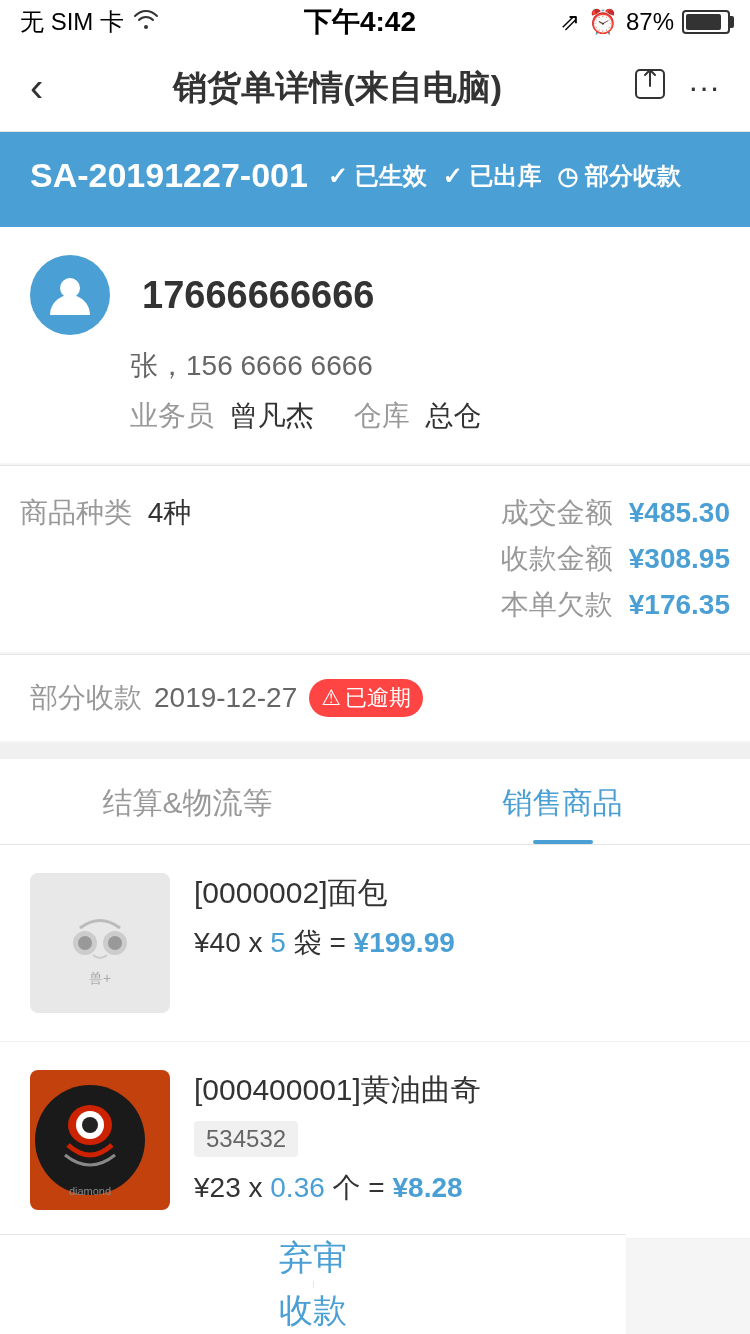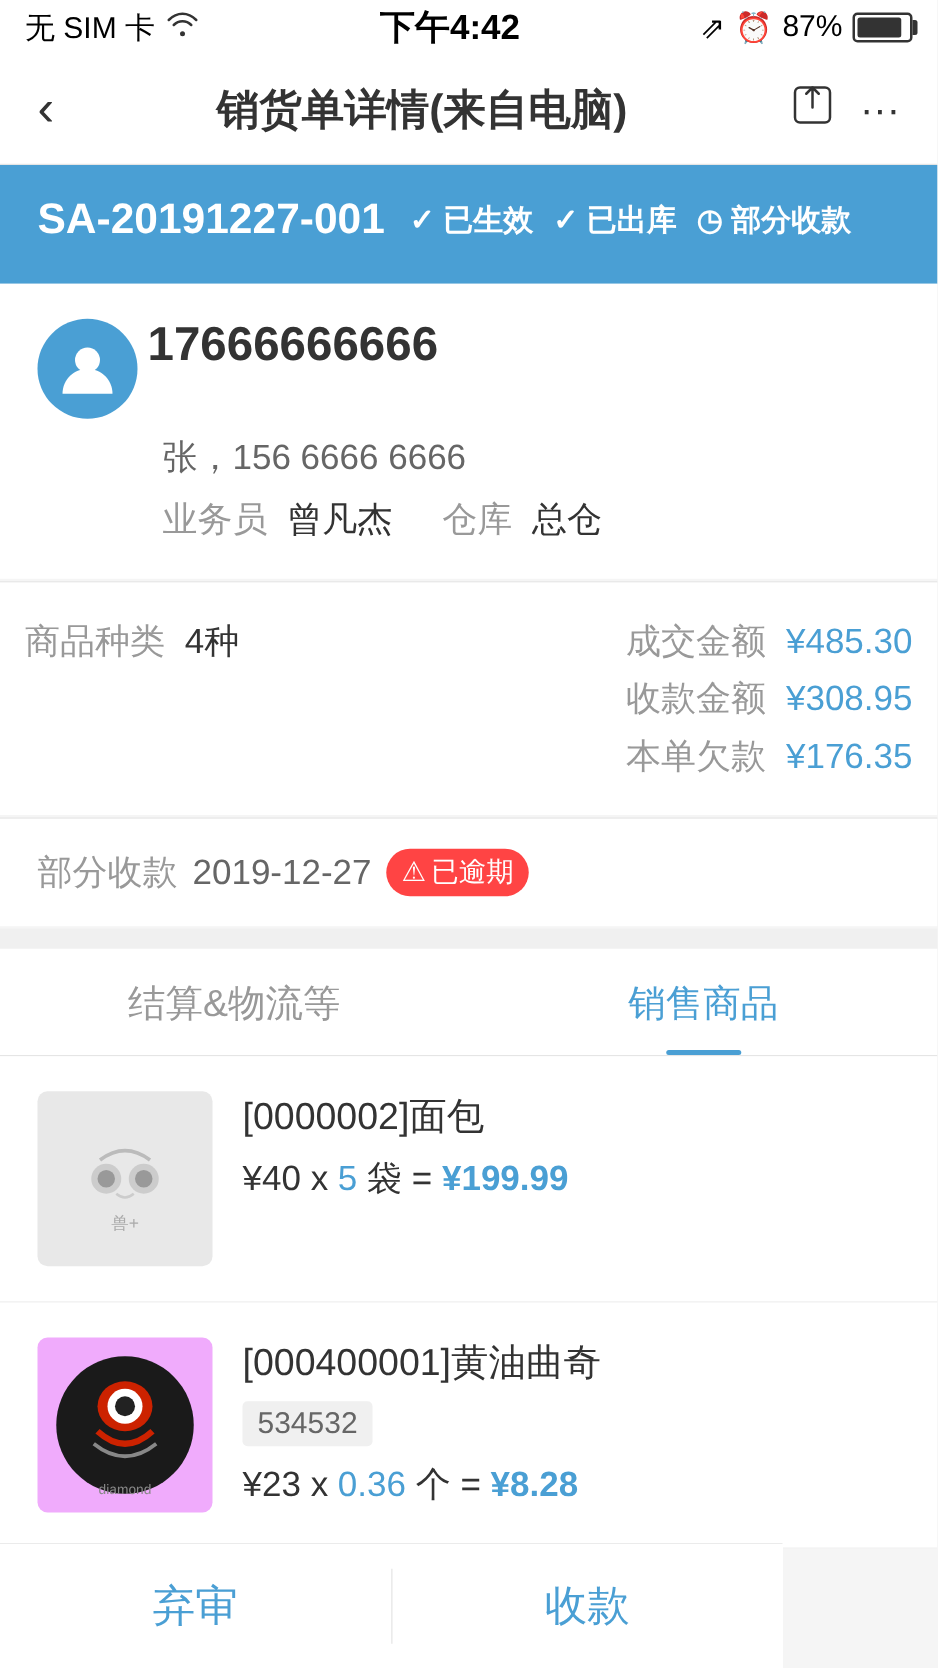--- a/index.html
+++ b/index.html
@@ -114,22 +114,22 @@
     }
 
     
     .customer-section {
       background: #fff;
       padding: 28px 30px;
       margin-bottom: 2px;
     }
     .customer-row {
       display: flex;
-      align-items: flex-start;
-      gap: 8px;
+      align-items: center;
+      gap: 32px;
       margin-bottom: 12px;
     }
     .avatar {
       width: 80px;
       height: 80px;
       border-radius: 50%;
       background: #4a9fd4;
       display: flex;
       align-items: center;
       justify-content: center;
@@ -183,21 +183,21 @@
       align-items: flex-end;
       gap: 8px;
     }
     .money-row {
       display: flex;
       gap: 16px;
       font-size: 28px;
       align-items: center;
     }
     .money-label { color: #999; }
-    .money-value { color: #4a9fd4; font-weight: 400; }
+    .money-value { color: #4a9fd4; font-weight: 700; }
 
     
     .due-section {
       background: #fff;
       padding: 24px 30px;
       font-size: 28px;
       color: #666;
       margin-bottom: 2px;
       display: flex;
       align-items: center;
@@ -268,25 +268,24 @@
       background: #e8e8e8;
       border-radius: 8px;
       display: flex;
       align-items: center;
       justify-content: center;
       flex-shrink: 0;
     }
     .product-thumb-dark {
       width: 140px;
       height: 140px;
-      background: #f0abfc;
+      background: #c2410c;
       border-radius: 8px;
       display: flex;
       align-items: center;
-      justify-content: center;
       flex-shrink: 0;
       overflow: hidden;
     }
     .product-info {
       flex: 1;
     }
     .product-name {
       font-size: 30px;
       color: #333;
       margin-bottom: 10px;
@@ -310,20 +309,21 @@
 
     
     .bottom-bar {
       position: fixed;
       bottom: 0;
       width: 626px;
       height: 100px;
       background: #fff;
       border-top: 1px solid #e5e5e5;
       display: flex;
+      flex-direction: column;
     }
     .bottom-btn {
       flex: 1;
       display: flex;
       align-items: center;
       justify-content: center;
       font-size: 34px;
       cursor: pointer;
     }
     .bottom-btn-cancel { color: #4a9fd4; }

